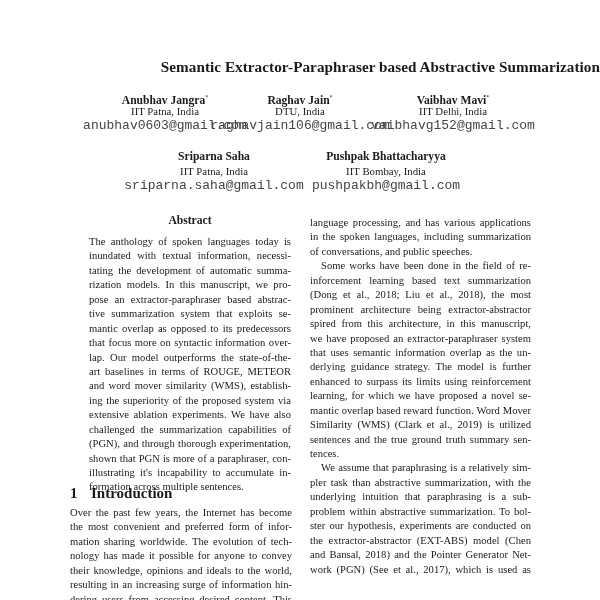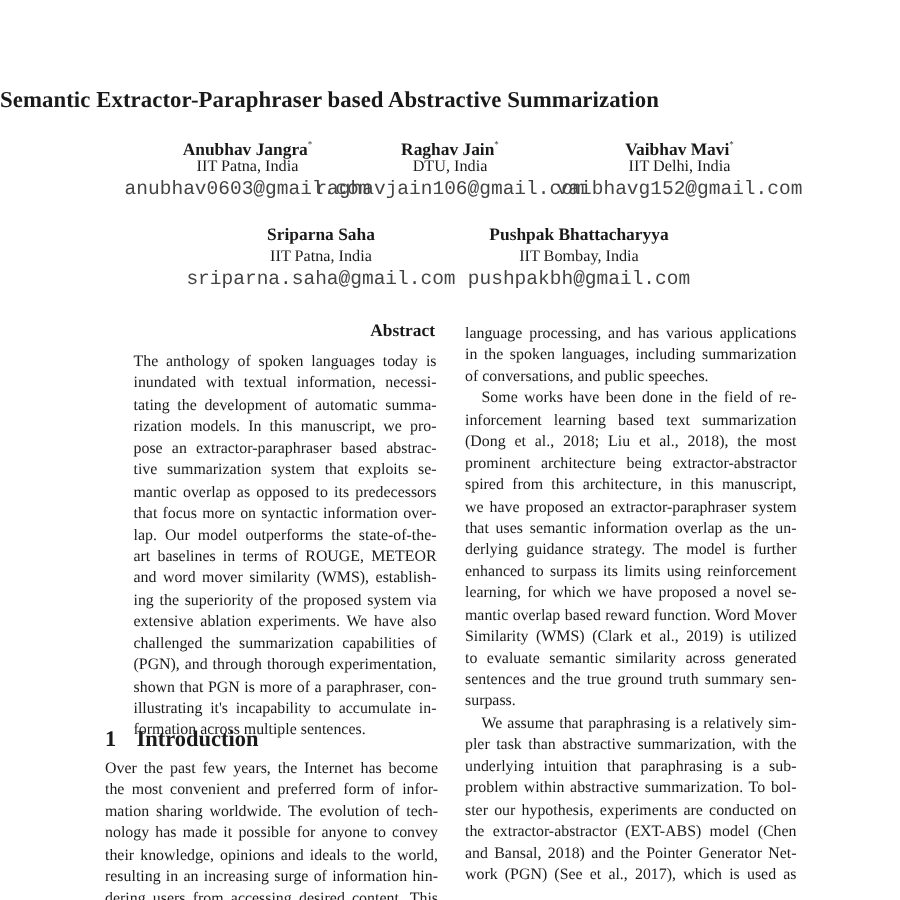--- a/index.html
+++ b/index.html
@@ -1,24 +1,24 @@
 <!DOCTYPE html>
 <html><head>
 <meta charset="utf-8">
 <style>
   html, body { margin: 0; padding: 0; background: #ffffff; }
   body { width: 600px; height: 600px; overflow: hidden; position: relative; font-family: "Liberation Serif", "DejaVu Serif", serif; color: #1a1a1a; }
   .page { position: absolute; left: 0; top: 0; width: 600px; height: 600px; }
-  .title { position: absolute; top: 58px; left: 0; width: 600px; text-align: left; font-weight: bold; font-size: 15.2px; letter-spacing: 0.05px; }
+  .title { position: absolute; top: 58px; left: 0; width: 600px; text-align: right; font-weight: bold; font-size: 15.2px; letter-spacing: 0.05px; }
   .author { position: absolute; text-align: center; width: 200px; }
   .author .name { font-weight: bold; font-size: 11.6px; height: 14px; line-height: 14px; }
   .author .name sup { font-size: 6px; font-weight: normal; vertical-align: 5px; }
   .author .affil { font-size: 10.8px; height: 15px; line-height: 15px; }
   .author .email { font-family: "Liberation Mono", "DejaVu Sans Mono", monospace; font-size: 13px; color: #444; height: 14px; line-height: 14px; }
-  .abstract-heading { position: absolute; top: 214px; left: 90px; width: 200px; text-align: right; font-weight: bold; font-size: 11.6px; }
+  .abstract-heading { position: absolute; top: 214px; left: 90px; width: 200px; text-align: center; font-weight: bold; font-size: 11.6px; }
   .lines { position: absolute; font-size: 10.6px; line-height: 14.45px; }
   .line { white-space: nowrap; height: 14.45px; text-align: justify; text-align-last: justify; }
   .line.last { text-align-last: left; }
   .line.indent { padding-left: 11px; box-sizing: border-box; }
   .abstract-lines { top: 235px; left: 89px; width: 202px; }
   .section-heading { position: absolute; top: 485px; left: 70px; font-weight: bold; font-size: 15px; }
   .section-heading .num { display: inline-block; width: 21px; }
   .intro-lines { top: 506px; left: 70px; width: 222px; }
   .right-lines { top: 216px; left: 310px; width: 221px; }
 </style>
@@ -100,23 +100,22 @@
       <div class="line">(Dong et al., 2018; Liu et al., 2018), the most</div>
       <div class="line">prominent architecture being extractor-abstractor</div>
       <div class="line">spired from this architecture, in this manuscript,</div>
       <div class="line">we have proposed an extractor-paraphraser system</div>
       <div class="line">that uses semantic information overlap as the un-</div>
       <div class="line">derlying guidance strategy. The model is further</div>
       <div class="line">enhanced to surpass its limits using reinforcement</div>
       <div class="line">learning, for which we have proposed a novel se-</div>
       <div class="line">mantic overlap based reward function. Word Mover</div>
       <div class="line">Similarity (WMS) (Clark et al., 2019) is utilized</div>
-      <div class="line">to evaluate semantic similarity across generated</div>
       <div class="line">sentences and the true ground truth summary sen-</div>
-      <div class="line last">surpass.</div>
+      <div class="line last">tences.</div>
       <div class="line indent">We assume that paraphrasing is a relatively sim-</div>
       <div class="line">pler task than abstractive summarization, with the</div>
       <div class="line">underlying intuition that paraphrasing is a sub-</div>
       <div class="line">problem within abstractive summarization. To bol-</div>
       <div class="line">ster our hypothesis, experiments are conducted on</div>
       <div class="line">the extractor-abstractor (EXT-ABS) model (Chen</div>
       <div class="line">and Bansal, 2018) and the Pointer Generator Net-</div>
       <div class="line">work (PGN) (See et al., 2017), which is used as</div>
     </div>
 

